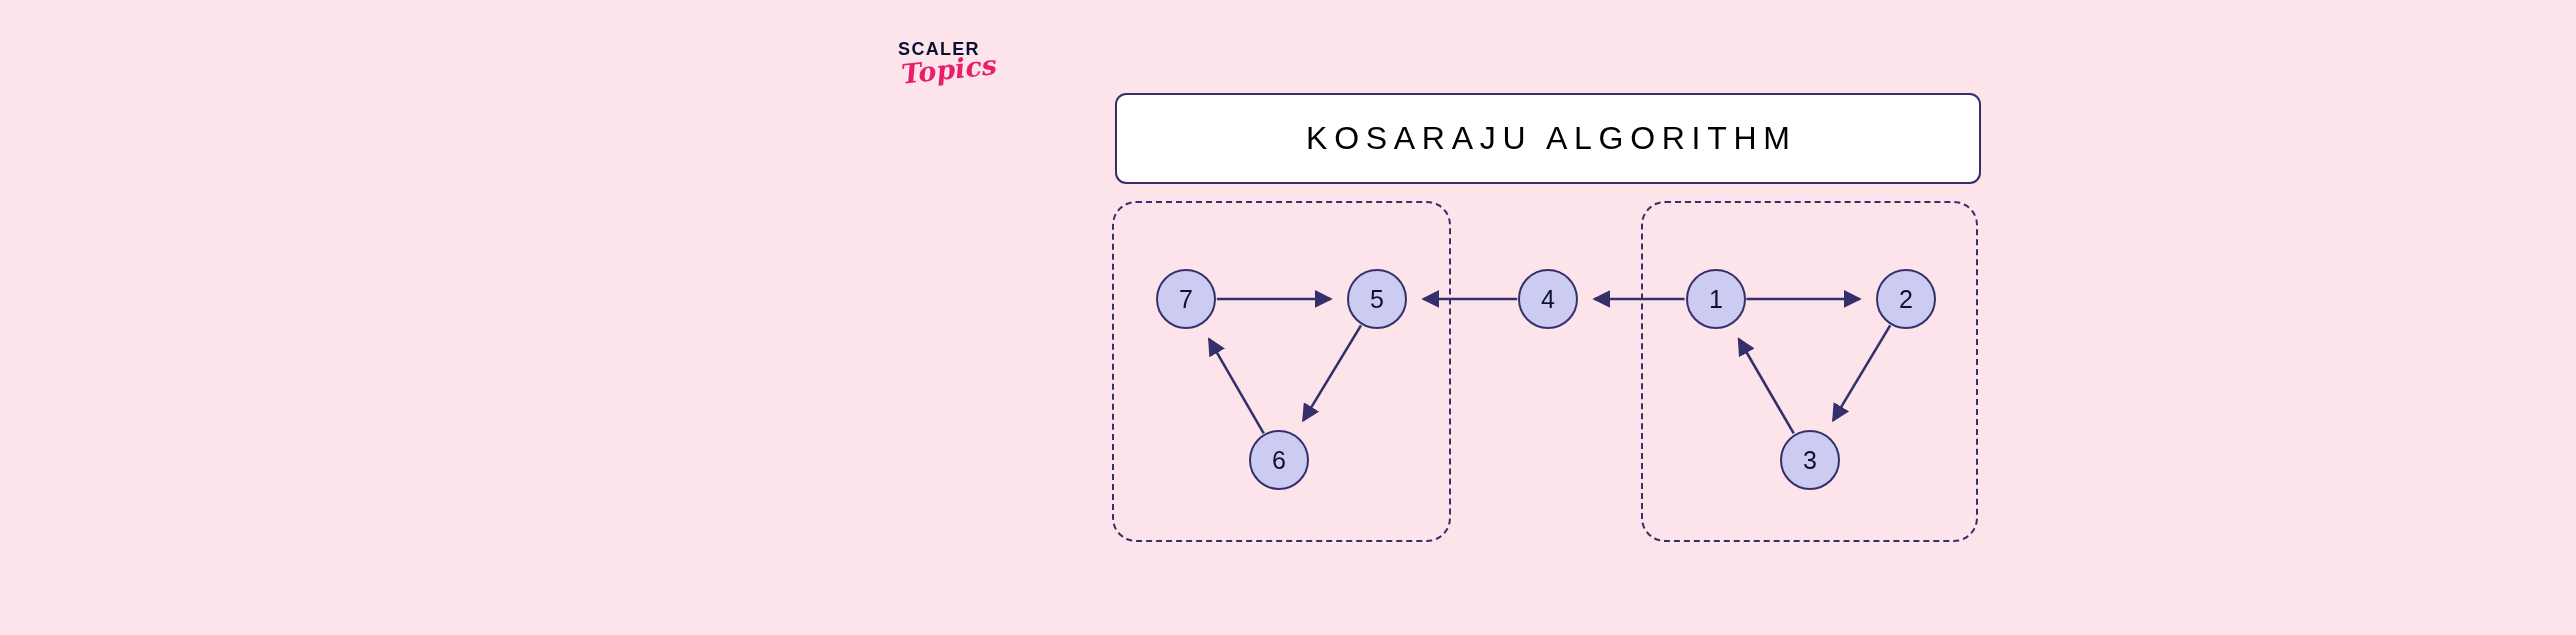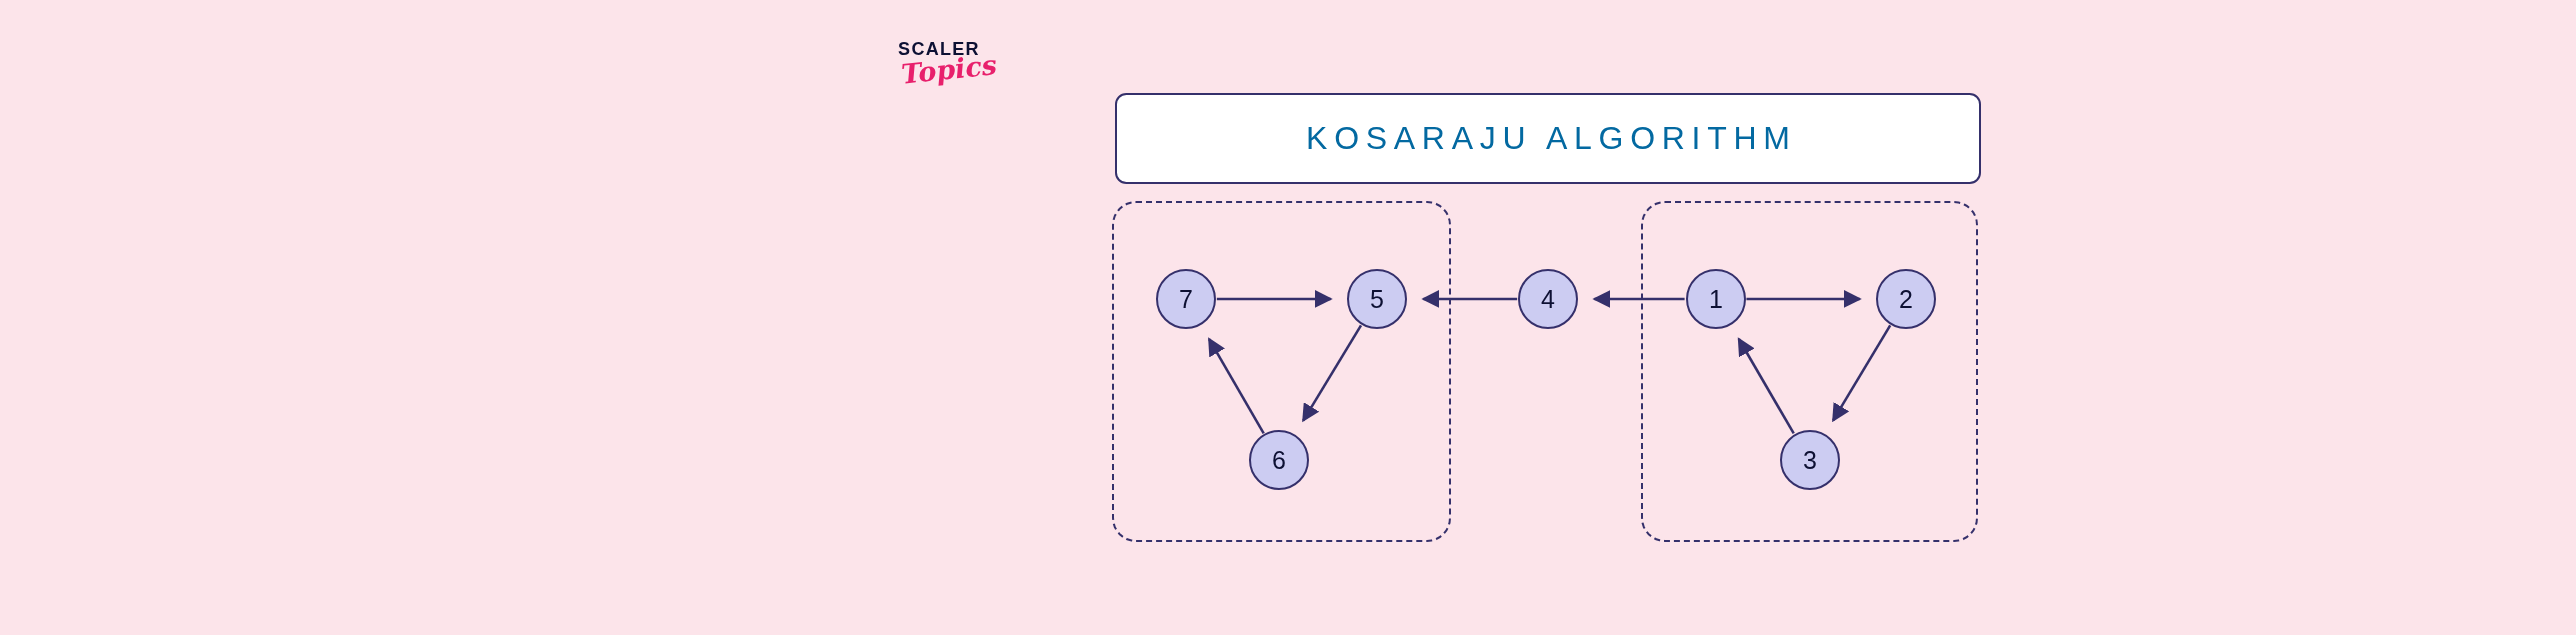--- a/index.html
+++ b/index.html
@@ -70,21 +70,21 @@
     border-radius: 11.3px;
     display: flex;
     align-items: center;
     justify-content: center;
   }
   #title-panel .title-text {
     font-family: "Liberation Sans", sans-serif;
     font-size: 32px;
     font-weight: 400;
     letter-spacing: 6.7px;
-    color: #0369a1;
+    color: #000000;
     white-space: nowrap;
     padding-left: 6.7px;
   }
 
   
   #diagram {
     position: absolute;
     left: 0;
     top: 0;
     width: 3091px;

